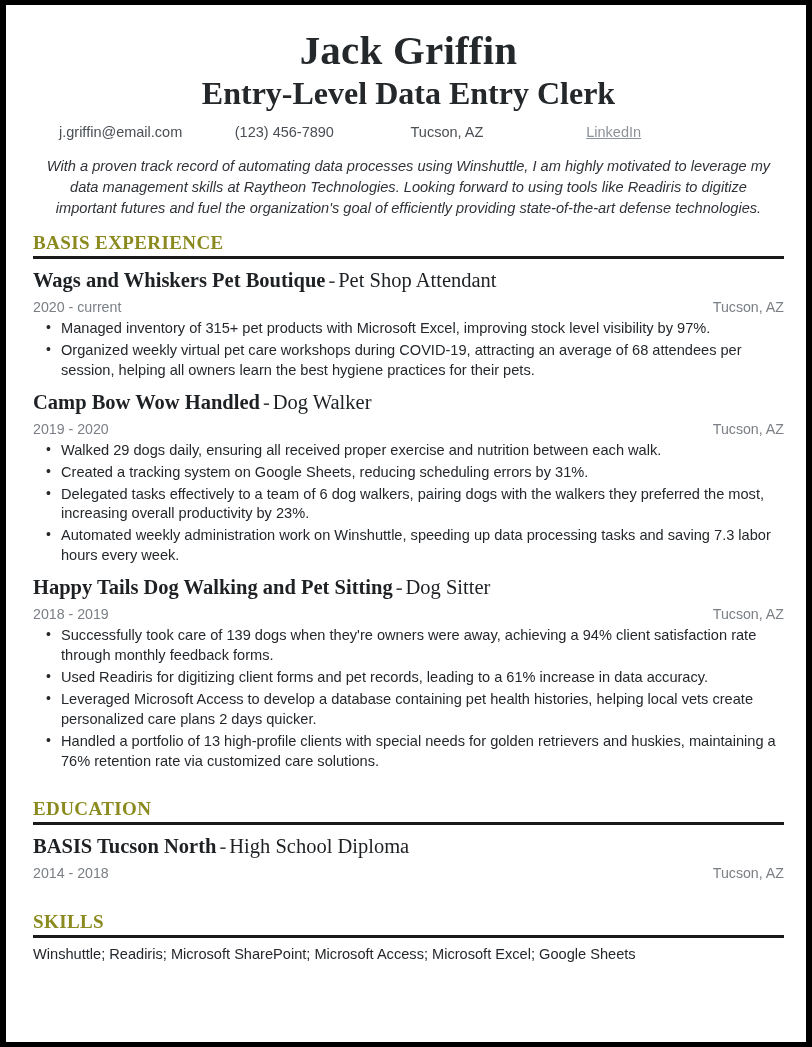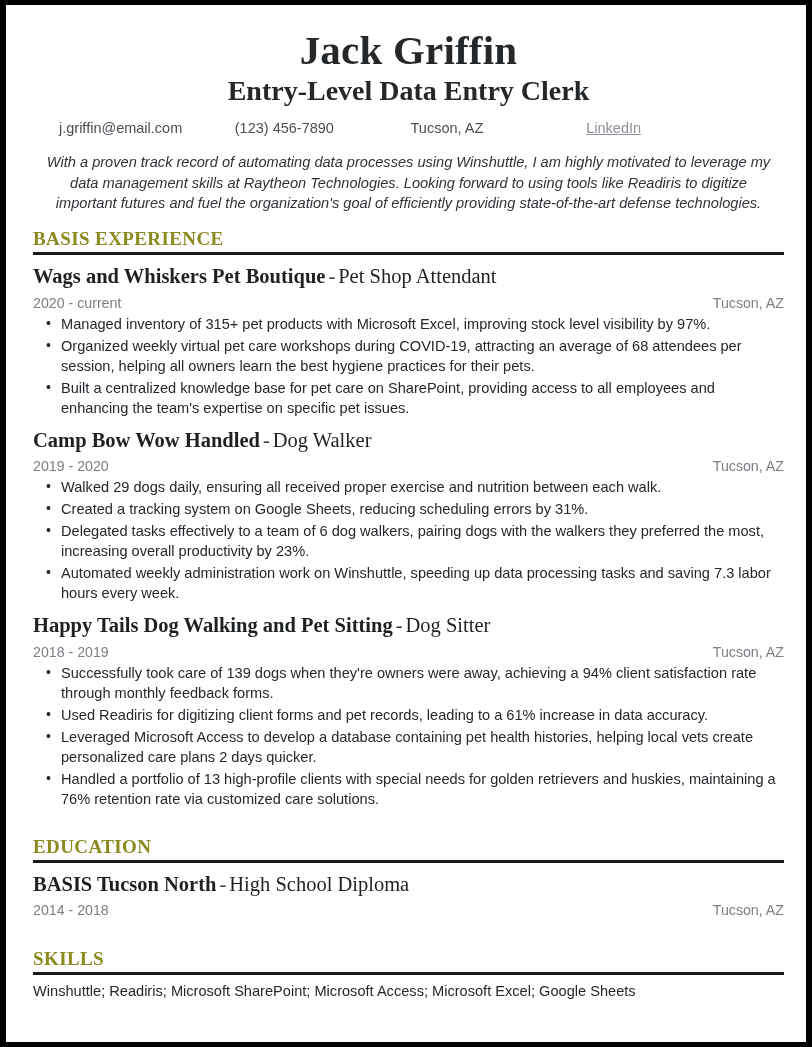--- a/index.html
+++ b/index.html
@@ -35,21 +35,21 @@
     font-size: 41px;
     line-height: 1.05;
     text-align: center;
     color: #25282b;
     letter-spacing: 0.2px;
     margin: 0 0 4px 0;
   }
   .headline {
     font-family: "Liberation Serif", serif;
     font-weight: bold;
-    font-size: 28px;
+    font-size: 32px;
     line-height: 1.1;
     text-align: center;
     color: #25282b;
     margin: 0 0 13px 0;
   }
   .contact-row {
     display: flex;
     justify-content: center;
     align-items: baseline;
     gap: 0;
@@ -177,21 +177,20 @@
         <div class="entry-head">
           <span class="org">Wags and Whiskers Pet Boutique</span><span class="dash">-</span><span class="role">Pet Shop Attendant</span>
         </div>
         <div class="meta-row">
           <span class="meta-date">2020 - current</span>
           <span class="meta-loc">Tucson, AZ</span>
         </div>
         <ul class="bullets">
           <li>Managed inventory of 315+ pet products with Microsoft Excel, improving stock level visibility by 97%.</li>
           <li>Organized weekly virtual pet care workshops during COVID-19, attracting an average of 68 attendees per session, helping all owners learn the best hygiene practices for their pets.</li>
-          <li>Built a centralized knowledge base for pet care on SharePoint, providing access to all employees and enhancing the team's expertise on specific pet issues.</li>
         </ul>
       </div>
 
       <div class="entry">
         <div class="entry-head">
           <span class="org">Camp Bow Wow Handled</span><span class="dash">-</span><span class="role">Dog Walker</span>
         </div>
         <div class="meta-row">
           <span class="meta-date">2019 - 2020</span>
           <span class="meta-loc">Tucson, AZ</span>

